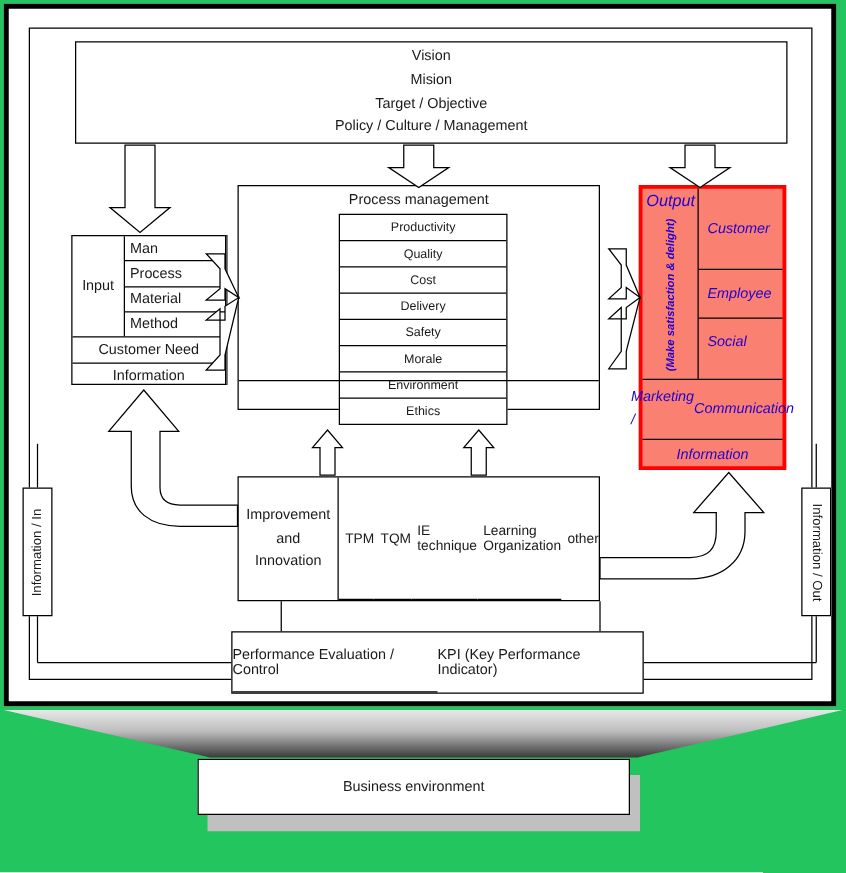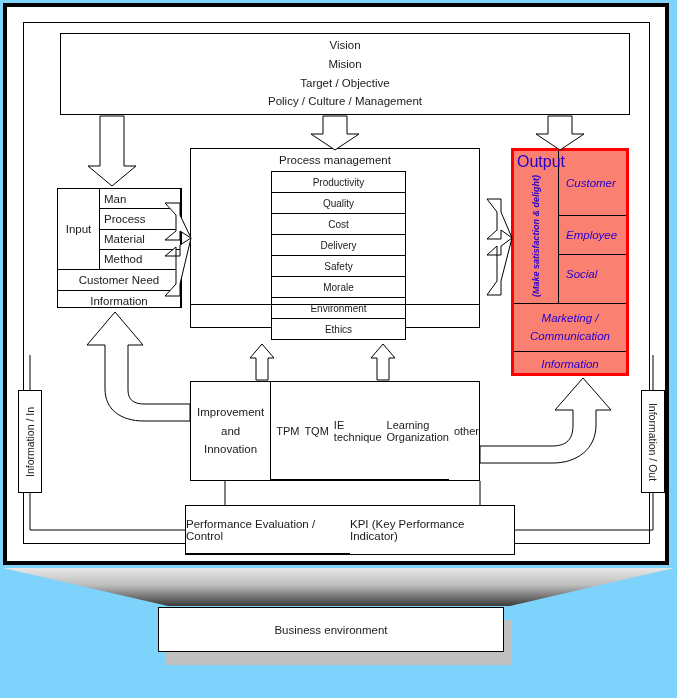--- a/index.html
+++ b/index.html
@@ -9,21 +9,21 @@
   }
   body {
     font-family: "Liberation Sans", sans-serif;
     -webkit-font-smoothing: none;
   }
   #stage {
     position: relative;
     width: 677px;
     height: 698px;
     overflow: hidden;
-    background: #7dd3fc;
+    background: #22c55e;
   }
   .abs { position: absolute; box-sizing: border-box; }
 
   
   #outer-frame {
     left: 3px; top: 3px; width: 666px; height: 562px;
     border: 4px solid #000;
     background: #fff;
   }
   #inner-frame {
@@ -130,42 +130,42 @@
     position: relative; height: 152px; width: 100%;
     border-bottom: 1px solid #000;
     display: flex;
   }
   #output-left-col {
     width: 44px; border-right: 1px solid #000;
     position: relative;
   }
   #output-label {
     position: absolute; left: 3px; top: 2px;
-    font-size: 16px; color: #2200cc;
+    font-size: 13px; font-style: italic; color: #2200cc;
   }
   #output-vert {
     position: absolute;
     left: 50%; top: 56%;
     transform: translate(-50%, -50%) rotate(-90deg);
     white-space: nowrap;
     font-size: 9px; font-style: italic; font-weight: bold; color: #2200cc;
   }
   #output-right-col { flex: 1; display: flex; flex-direction: column; }
   #output-right-col .o-row {
     display: flex; align-items: center;
     padding-left: 7px;
     font-size: 11.5px; font-style: italic; color: #2200cc;
     border-bottom: 1px solid #000;
   }
   #output-right-col .o-row.r1 { height: 64px; }
   #output-right-col .o-row.r2 { height: 38px; }
   #output-right-col .o-row.r3 { height: 38px; border-bottom: none; }
   #output-marketing {
     height: 47px; width: 100%;
-    display: flex; flex-direction: column;
+    display: flex; flex-direction: row;
     align-items: center; justify-content: center;
     border-bottom: 1px solid #000;
     font-size: 11.5px; font-style: italic; color: #2200cc;
     line-height: 1.5;
   }
   #output-information {
     height: 23px; width: 100%;
     display: flex; align-items: center; justify-content: center;
     font-size: 11.5px; font-style: italic; color: #2200cc;
   }

